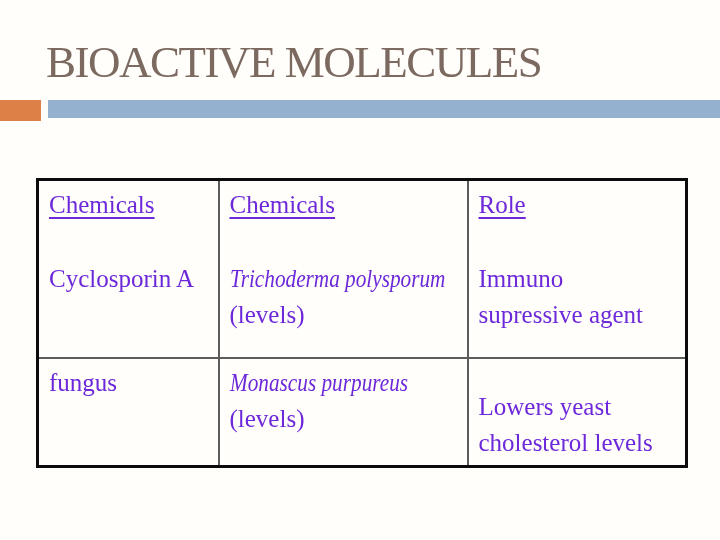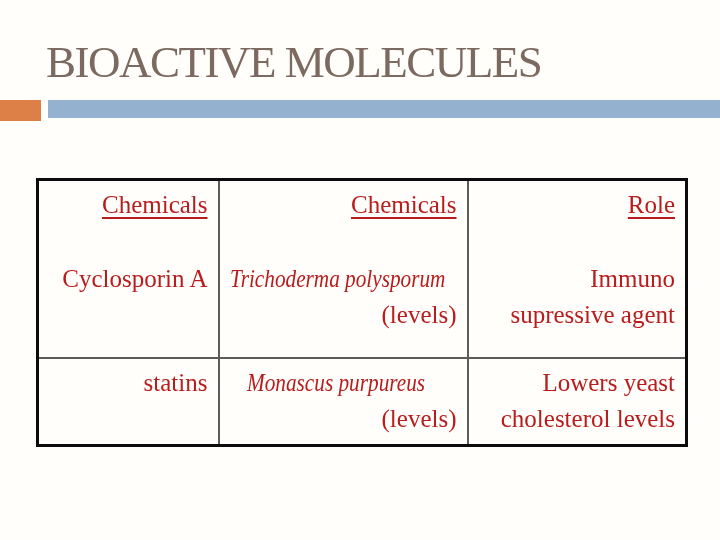--- a/index.html
+++ b/index.html
@@ -7,21 +7,20 @@
   body {
     background: #fffefb;
     font-family: "Liberation Serif", serif;
     overflow: hidden;
   }
   .slide {
     position: relative;
     width: 720px;
     height: 540px;
     background: #fffefb;
-    text-align: right;
   }
   .title {
     position: absolute;
     left: 46px;
     top: 36px;
     font-size: 45px;
     line-height: 52px;
     font-weight: 400;
     letter-spacing: -1.5px;
     color: #7c6a60;
@@ -41,21 +40,21 @@
     background: #94b2cf;
   }
   table.bio-table {
     position: absolute;
     left: 36px; top: 178px;
     width: 649px; height: 266px;
     border-collapse: collapse;
     table-layout: fixed;
     font-size: 25px;
     line-height: 36px;
-    color: #b91c1c;
+    color: #6d28d9;
     border: 3px solid #0c0c0c;
   }
   col.c1 { width: 181px; }
   col.c2 { width: 249px; }
   col.c3 { width: 219px; }
   tr.row-first  { height: 178px; }
   tr.row-second { height: 88px; }
   .bio-table td {
     border: 2px solid #5c5c5c;
     vertical-align: top;
@@ -67,21 +66,21 @@
     text-decoration-thickness: 1.5px;
     margin-bottom: 38px;
   }
   .species {
     font-style: italic;
     display: inline-block;
     transform: scaleX(0.85);
     transform-origin: 0 50%;
     white-space: nowrap;
   }
-  .pre { white-space: pre-line; }
+  .pre { white-space: pre-line; margin-top: 24px; }
 </style>
 </head>
 <body>
 
 <div class="slide">
 
   <h1 class="title">BIOACTIVE MOLECULES</h1>
 
   <div class="accent-orange"></div>
   <div class="accent-blue"></div>
@@ -104,21 +103,21 @@
           <div class="txt">(levels)</div>
         </td>
         <td>
           <div class="hdr">Role</div>
           <div class="txt pre">Immuno
 supressive agent</div>
         </td>
       </tr>
       <tr class="row-second">
         <td>
-          <div class="txt">statins</div>
+          <div class="txt">fungus</div>
         </td>
         <td>
           <div class="txt"><span class="species">Monascus purpureus</span></div>
           <div class="txt">(levels)</div>
         </td>
         <td>
           <div class="txt pre">Lowers yeast
 cholesterol levels</div>
         </td>
       </tr>

